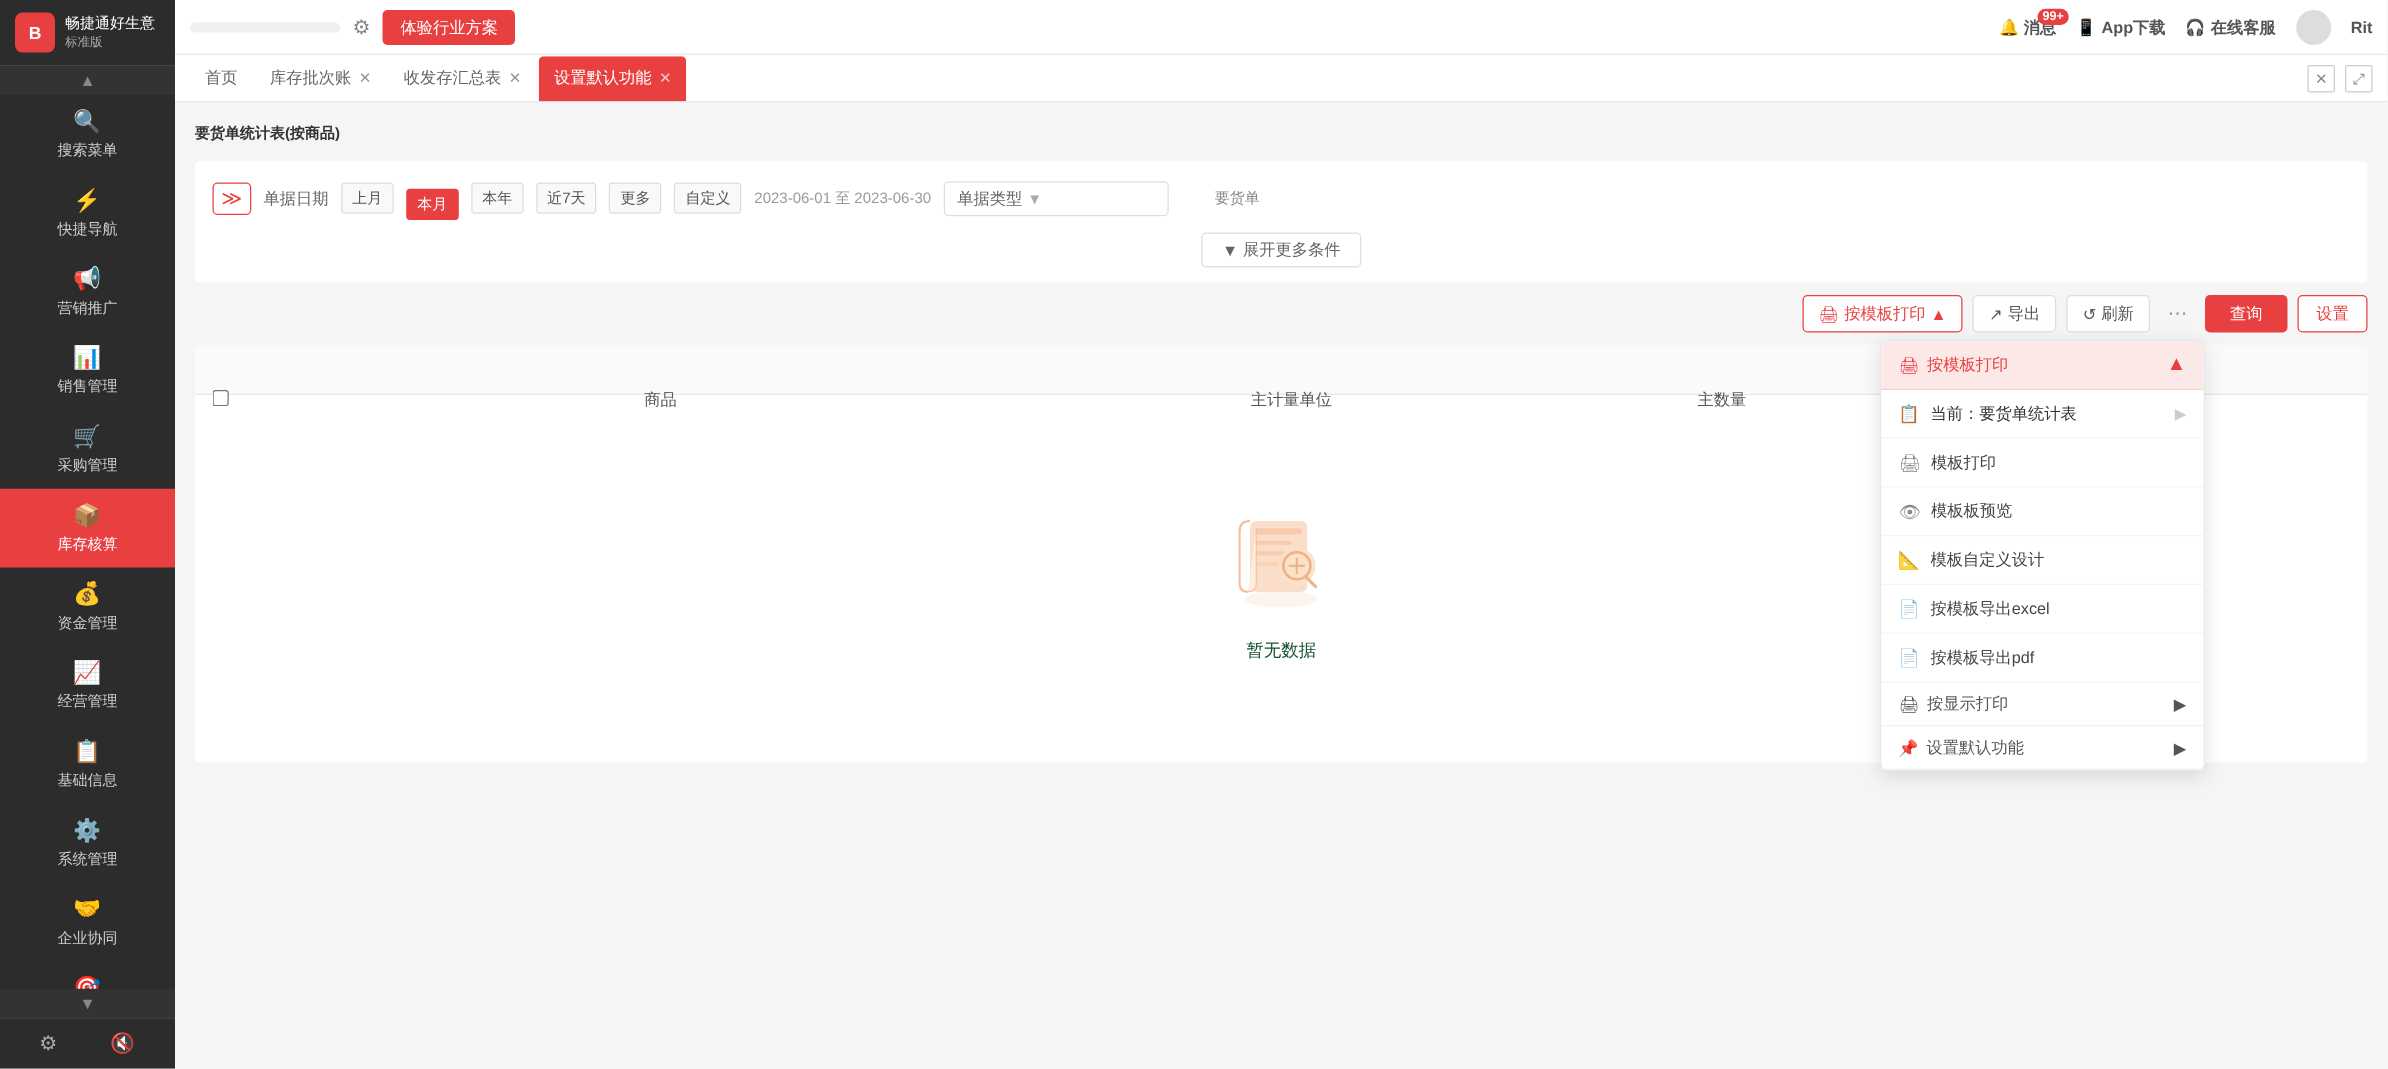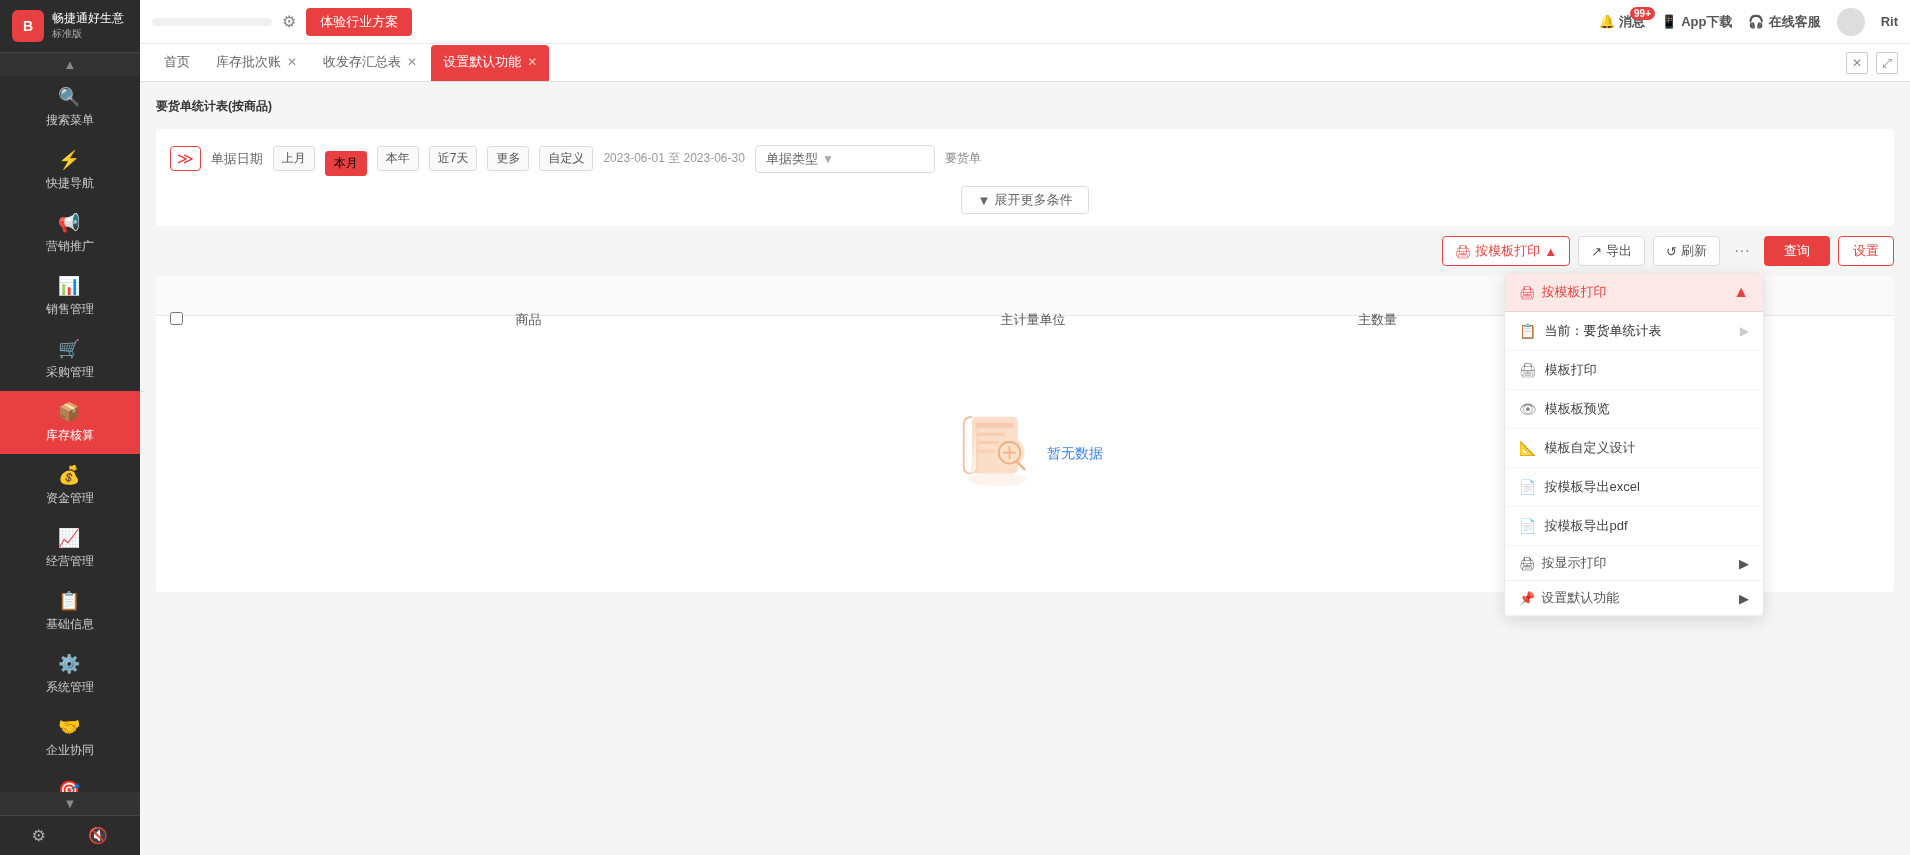--- a/index.html
+++ b/index.html
@@ -221,21 +221,21 @@
       padding: 3px 8px;
       border-radius: 3px;
       border: 1px solid #ddd;
       background: #f9f9f9;
       font-size: 12px;
       cursor: pointer;
       color: #555;
     }
     .date-btn.active {
       background: #e84040;
-      color: #000000;
+      color: #ffffff;
       border-color: #e84040;
       margin-top: 10px;
     }
     .date-range { font-size: 12px; color: #999; }
     .select-field {
       display: flex;
       align-items: center;
       gap: 4px;
       padding: 4px 10px;
       border: 1px solid #ddd;
@@ -315,24 +315,25 @@
       font-weight: 500;
       flex: 1;
       text-align: center;
       margin-top: 48px;
     }
     .th.check { flex: 0 0 40px; }
     .th.product { flex: 2; }
 
     .empty-state {
       display: flex;
-      align-items: center;
-      justify-content: center;
+      flex-direction: column;
+      align-items: center;
+      justify-content: flex-end;
       padding: 80px 0;
-      color: #3b82f6;
+      color: #14532d;
       font-size: 14px;
     }
     .empty-icon {
       width: 100px;
       height: 100px;
       margin-bottom: 16px;
       opacity: 0.7;
     }
 
     
@@ -521,21 +522,21 @@
         <button class="date-btn">近7天</button>
         <button class="date-btn">更多</button>
         <button class="date-btn">自定义</button>
         <span class="date-range">2023-06-01 至 2023-06-30</span>
 
         <div class="select-field">
           <span>单据类型</span>
           <span class="select-arrow">▼</span>
         </div>
 
-        <span style="font-size:12px;color:#888;">要货单</span>
+        <span style="font-size:12px;color:#888;margin-left:27px;">要货单</span>
       </div>
 
       <div style="display:flex;justify-content:center;">
         <button class="filter-expand-btn">
           <span>▼</span>
           <span>展开更多条件</span>
         </button>
       </div>
     </div>
 

